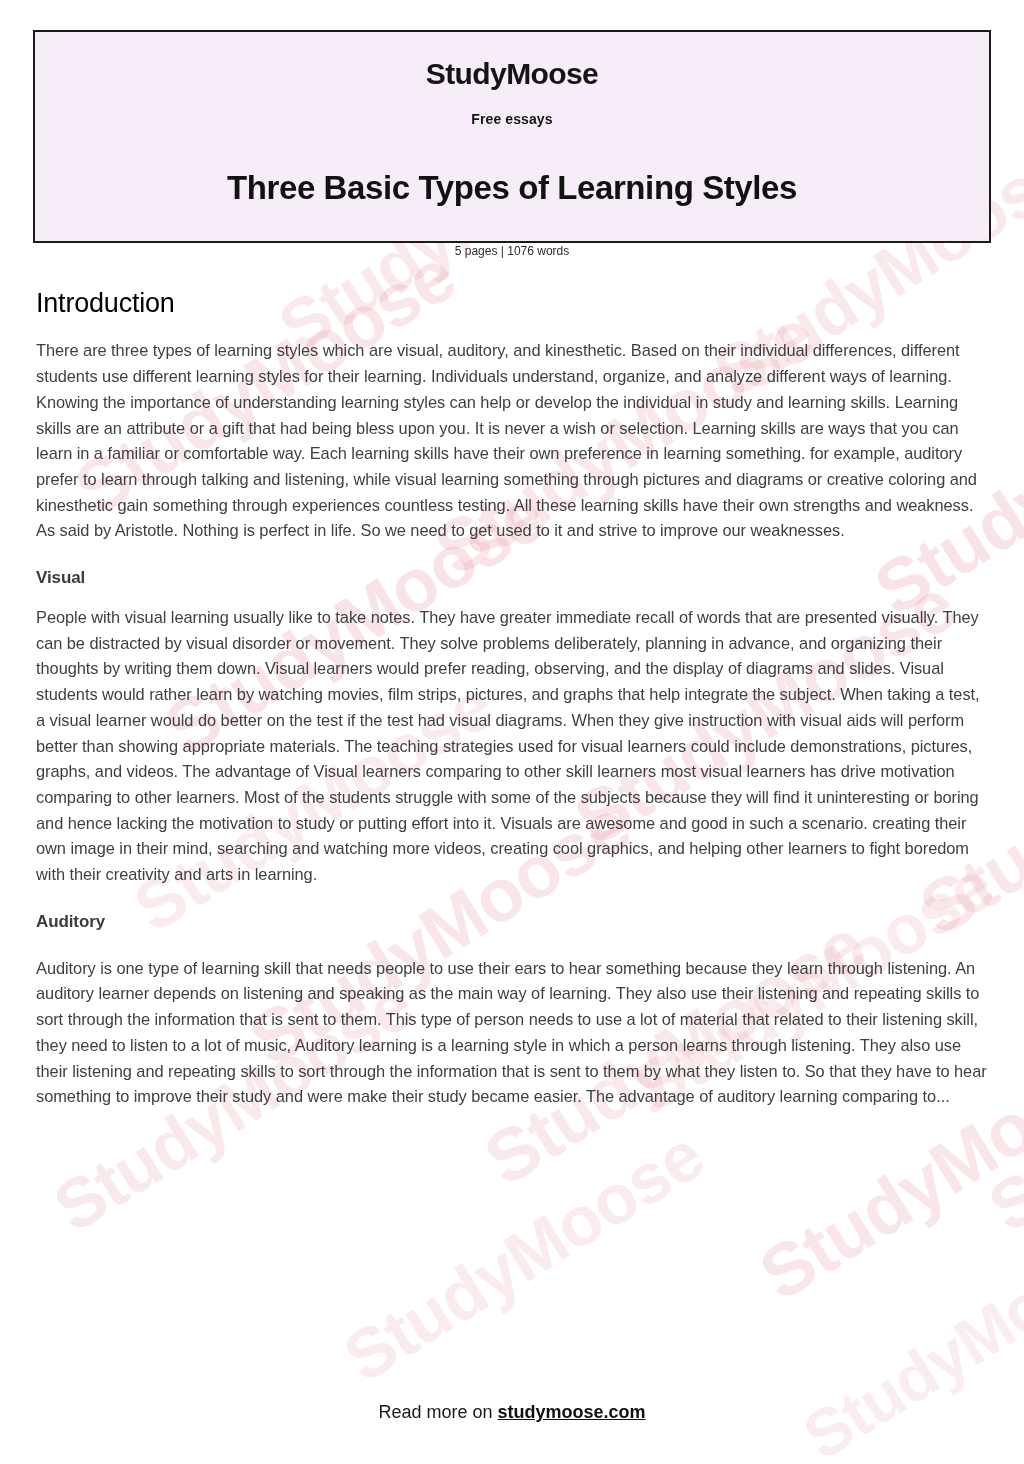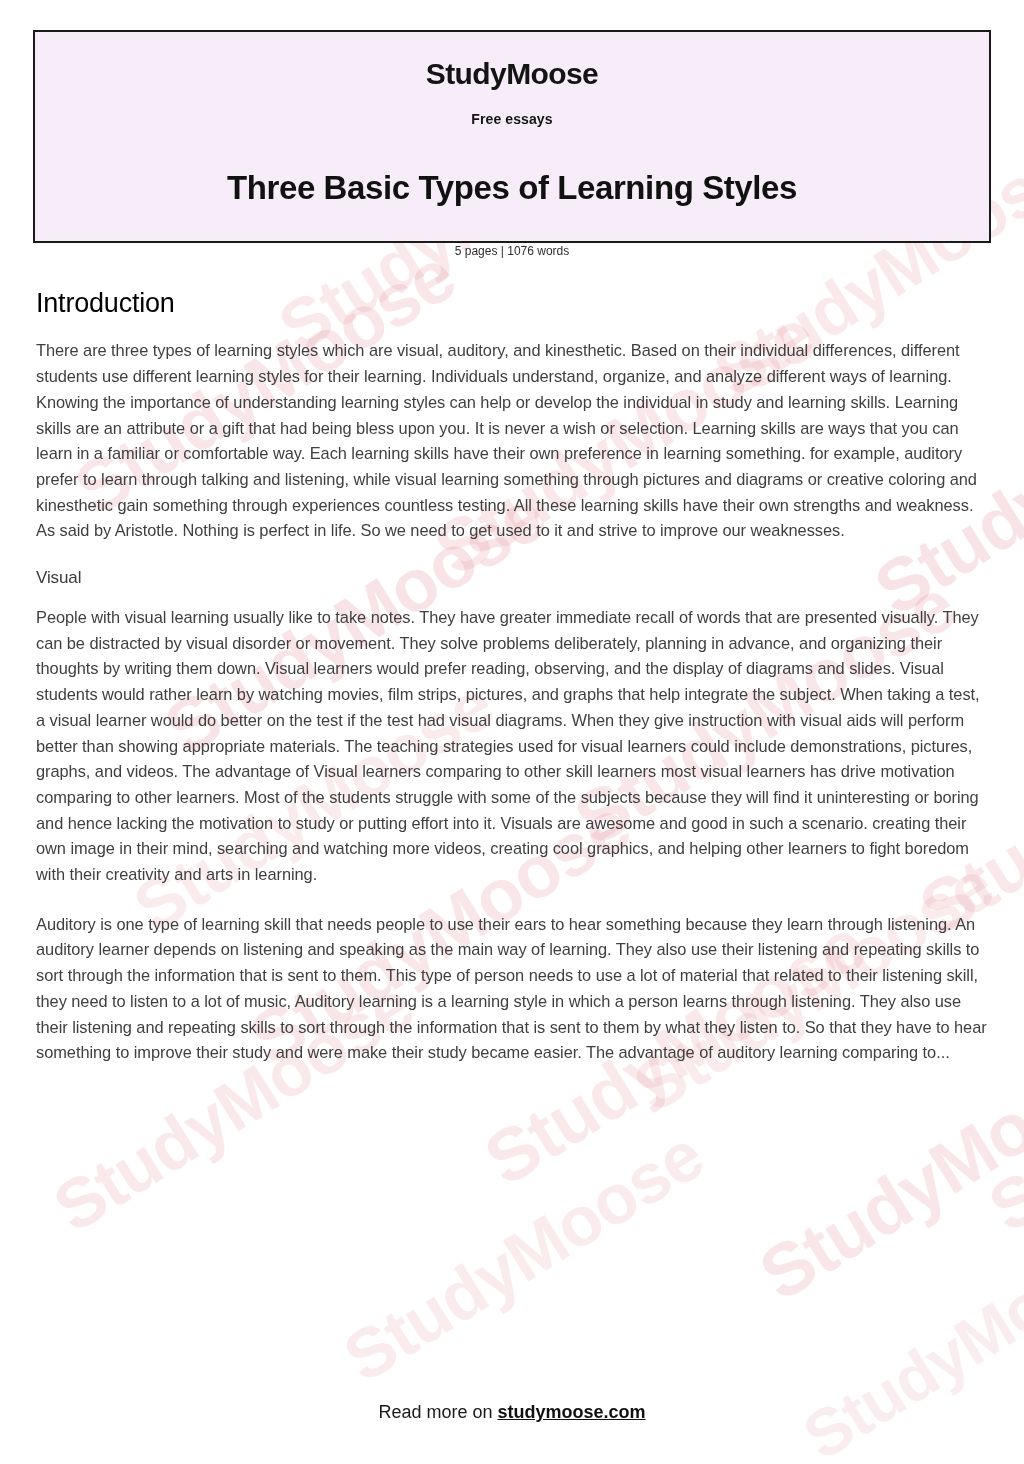--- a/index.html
+++ b/index.html
@@ -109,21 +109,21 @@
     letter-spacing: -0.2px;
     line-height: 1.2;
   }
   #heading-types {
     margin-top: 30px;
   }
   .h-sub {
     margin: 0;
     margin-top: 24px;
     font-size: 17px;
-    font-weight: 400;
+    font-weight: 700;
     color: #3b3b3b;
     letter-spacing: -0.1px;
   }
   .para {
     margin: 0;
     margin-top: 17px;
     font-size: 16.4px;
     line-height: 25.7px;
     color: #3f3f3f;
     text-align: left;
@@ -188,20 +188,21 @@
 
   <div id="content">
 
     <h2 class="h-section" id="heading-introduction">Introduction</h2>
     <p class="para" id="para-intro">There are three types of learning styles which are visual, auditory, and kinesthetic. Based on their individual differences, different students use different learning styles for their learning. Individuals understand, organize, and analyze different ways of learning. Knowing the importance of understanding learning styles can help or develop the individual in study and learning skills. Learning skills are an attribute or a gift that had being bless upon you. It is never a wish or selection. Learning skills are ways that you can learn in a familiar or comfortable way. Each learning skills have their own preference in learning something. for example, auditory prefer to learn through talking and listening, while visual learning something through pictures and diagrams or creative coloring and kinesthetic gain something through experiences countless testing. All these learning skills have their own strengths and weakness. As said by Aristotle. Nothing is perfect in life. So we need to get used to it and strive to improve our weaknesses.</p>
 
 
     <h3 class="h-sub" id="subheading-visual">Visual</h3>
     <p class="para" id="para-visual">People with visual learning usually like to take notes. They have greater immediate recall of words that are presented visually. They can be distracted by visual disorder or movement. They solve problems deliberately, planning in advance, and organizing their thoughts by writing them down. Visual learners would prefer reading, observing, and the display of diagrams and slides. Visual students would rather learn by watching movies, film strips, pictures, and graphs that help integrate the subject. When taking a test, a visual learner would do better on the test if the test had visual diagrams. When they give instruction with visual aids will perform better than showing appropriate materials. The teaching strategies used for visual learners could include demonstrations, pictures, graphs, and videos. The advantage of Visual learners comparing to other skill learners most visual learners has drive motivation comparing to other learners. Most of the students struggle with some of the subjects because they will find it uninteresting or boring and hence lacking the motivation to study or putting effort into it. Visuals are awesome and good in such a scenario. creating their own image in their mind, searching and watching more videos, creating cool graphics, and helping other learners to fight boredom with their creativity and arts in learning.</p>
 
+    <h3 class="h-sub" id="subheading-auditory">Auditory</h3>
     <p class="para" id="para-auditory">Auditory is one type of learning skill that needs people to use their ears to hear something because they learn through listening. An auditory learner depends on listening and speaking as the main way of learning. They also use their listening and repeating skills to sort through the information that is sent to them. This type of person needs to use a lot of material that related to their listening skill, they need to listen to a lot of music, Auditory learning is a learning style in which a person learns through listening. They also use their listening and repeating skills to sort through the information that is sent to them by what they listen to. So that they have to hear something to improve their study and were make their study became easier. The advantage of auditory learning comparing to...</p>
 
   </div>
 
   <div id="doc-footer">
     <span>Read more on </span><span id="footer-link">studymoose.com</span>
   </div>
 
 </div>
 

